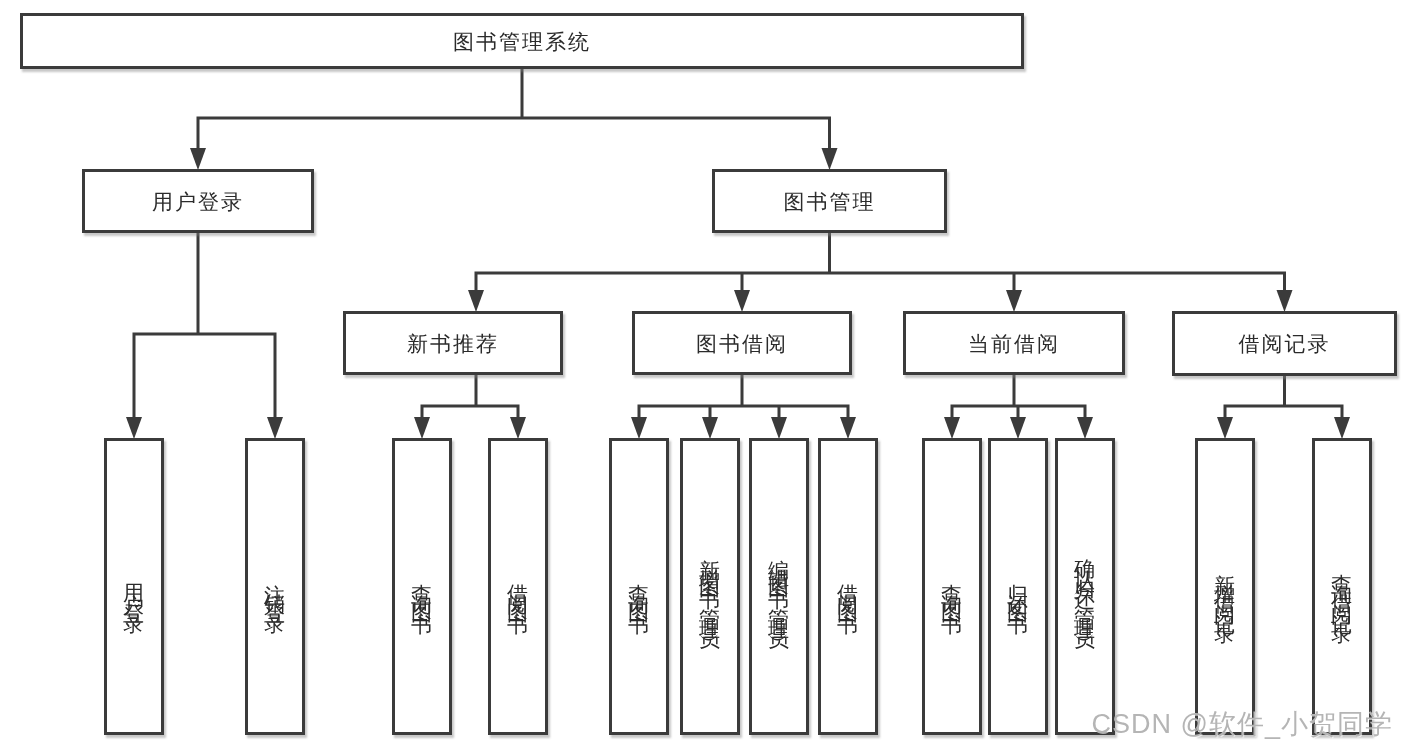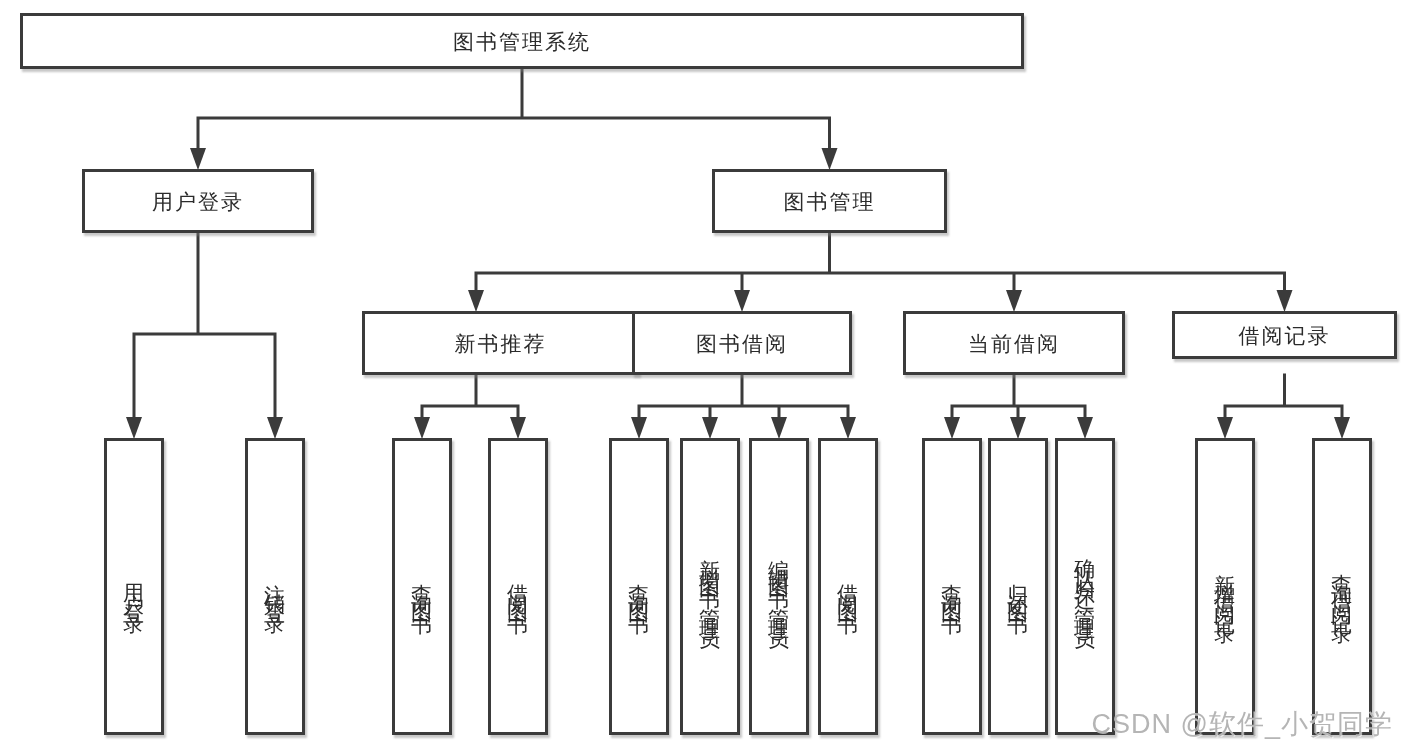--- a/index.html
+++ b/index.html
@@ -65,30 +65,30 @@
   <div id="watermark">CSDN @软件_小贺同学</div>
 <div class="node h" style="left: 20px; top: 13px; width: 1004px; height: 56px;">
       <span>图书管理系统</span>
     </div>
     <div class="node h" style="left: 82px; top: 169px; width: 232px; height: 64px;">
       <span>用户登录</span>
     </div>
     <div class="node h" style="left: 712px; top: 169px; width: 235px; height: 64px;">
       <span>图书管理</span>
     </div>
-    <div class="node h" style="left: 362px; top: 311px; width: 277px; height: 64px;">
+    <div class="node h" style="left: 343px; top: 311px; width: 220px; height: 64px;">
       <span>新书推荐</span>
     </div>
     <div class="node h" style="left: 903px; top: 311px; width: 222px; height: 64px;">
       <span>当前借阅</span>
     </div>
     <div class="node h" style="left: 632px; top: 311px; width: 220px; height: 64px;">
       <span>图书借阅</span>
     </div>
-    <div class="node h" style="left: 1172px; top: 311px; width: 225px; height: 48px;">
+    <div class="node h" style="left: 1172px; top: 311px; width: 225px; height: 65px;">
       <span>借阅记录</span>
     </div>
     <div class="node v" style="left: 104px; top: 438px; width: 60px; height: 297px;">
       <span>用户登录</span>
     </div>
     <div class="node v" style="left: 245px; top: 438px; width: 60px; height: 297px;">
       <span>注销登录</span>
     </div>
     <div class="node v" style="left: 392px; top: 438px; width: 60px; height: 297px;">
       <span>查询图书</span>

